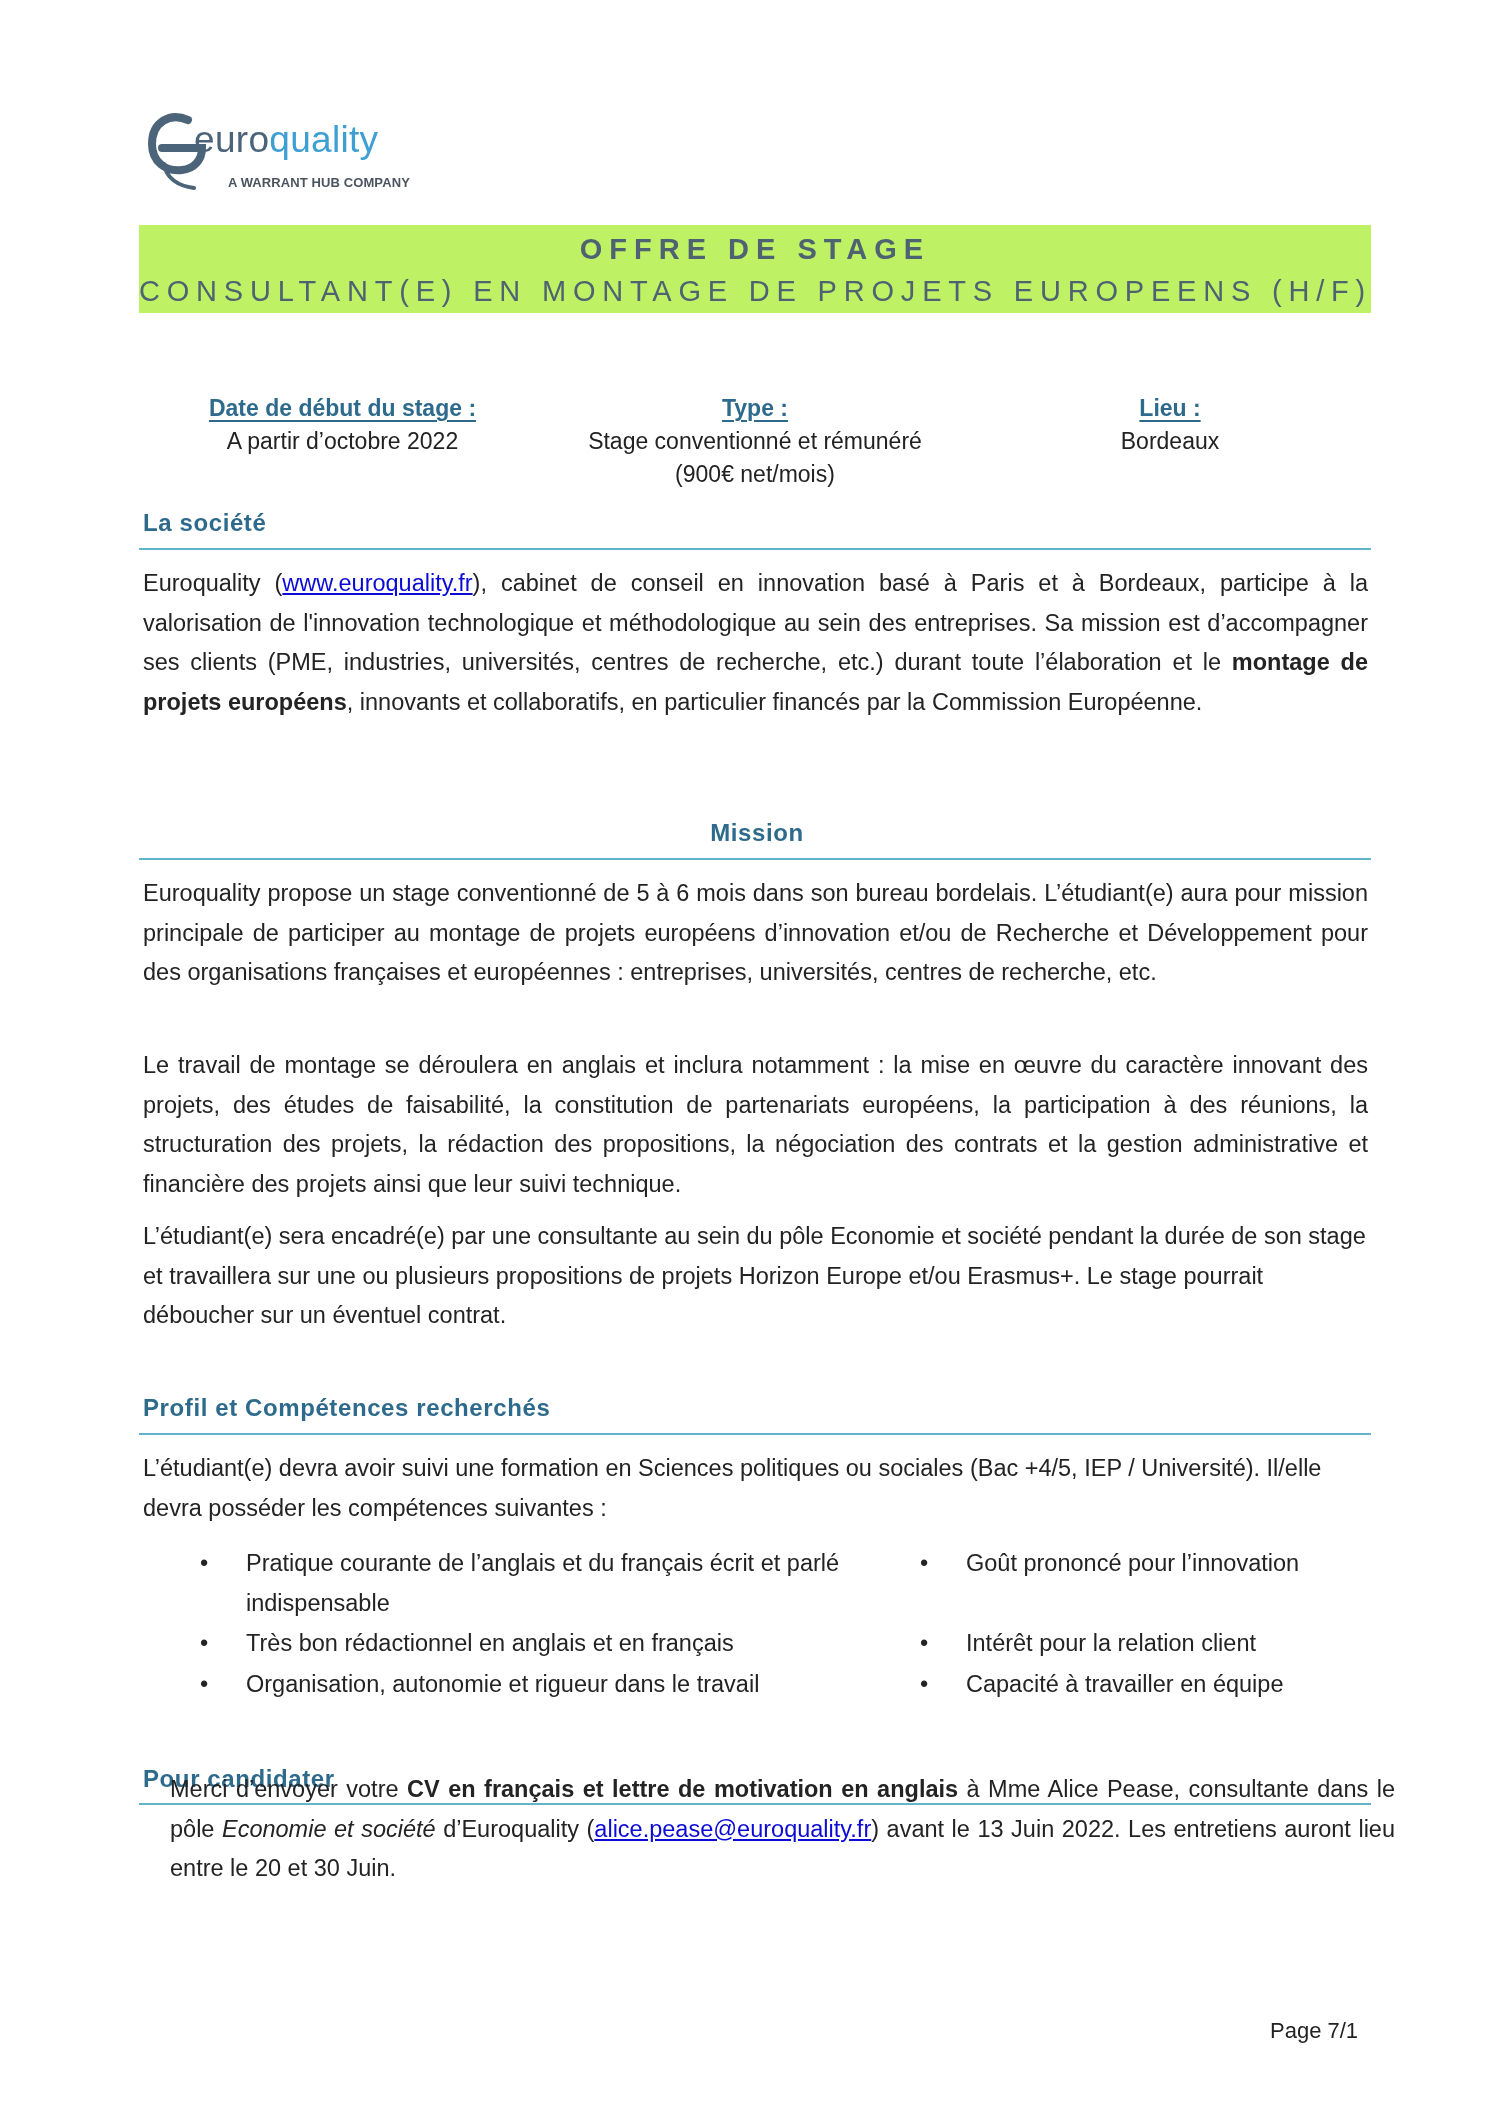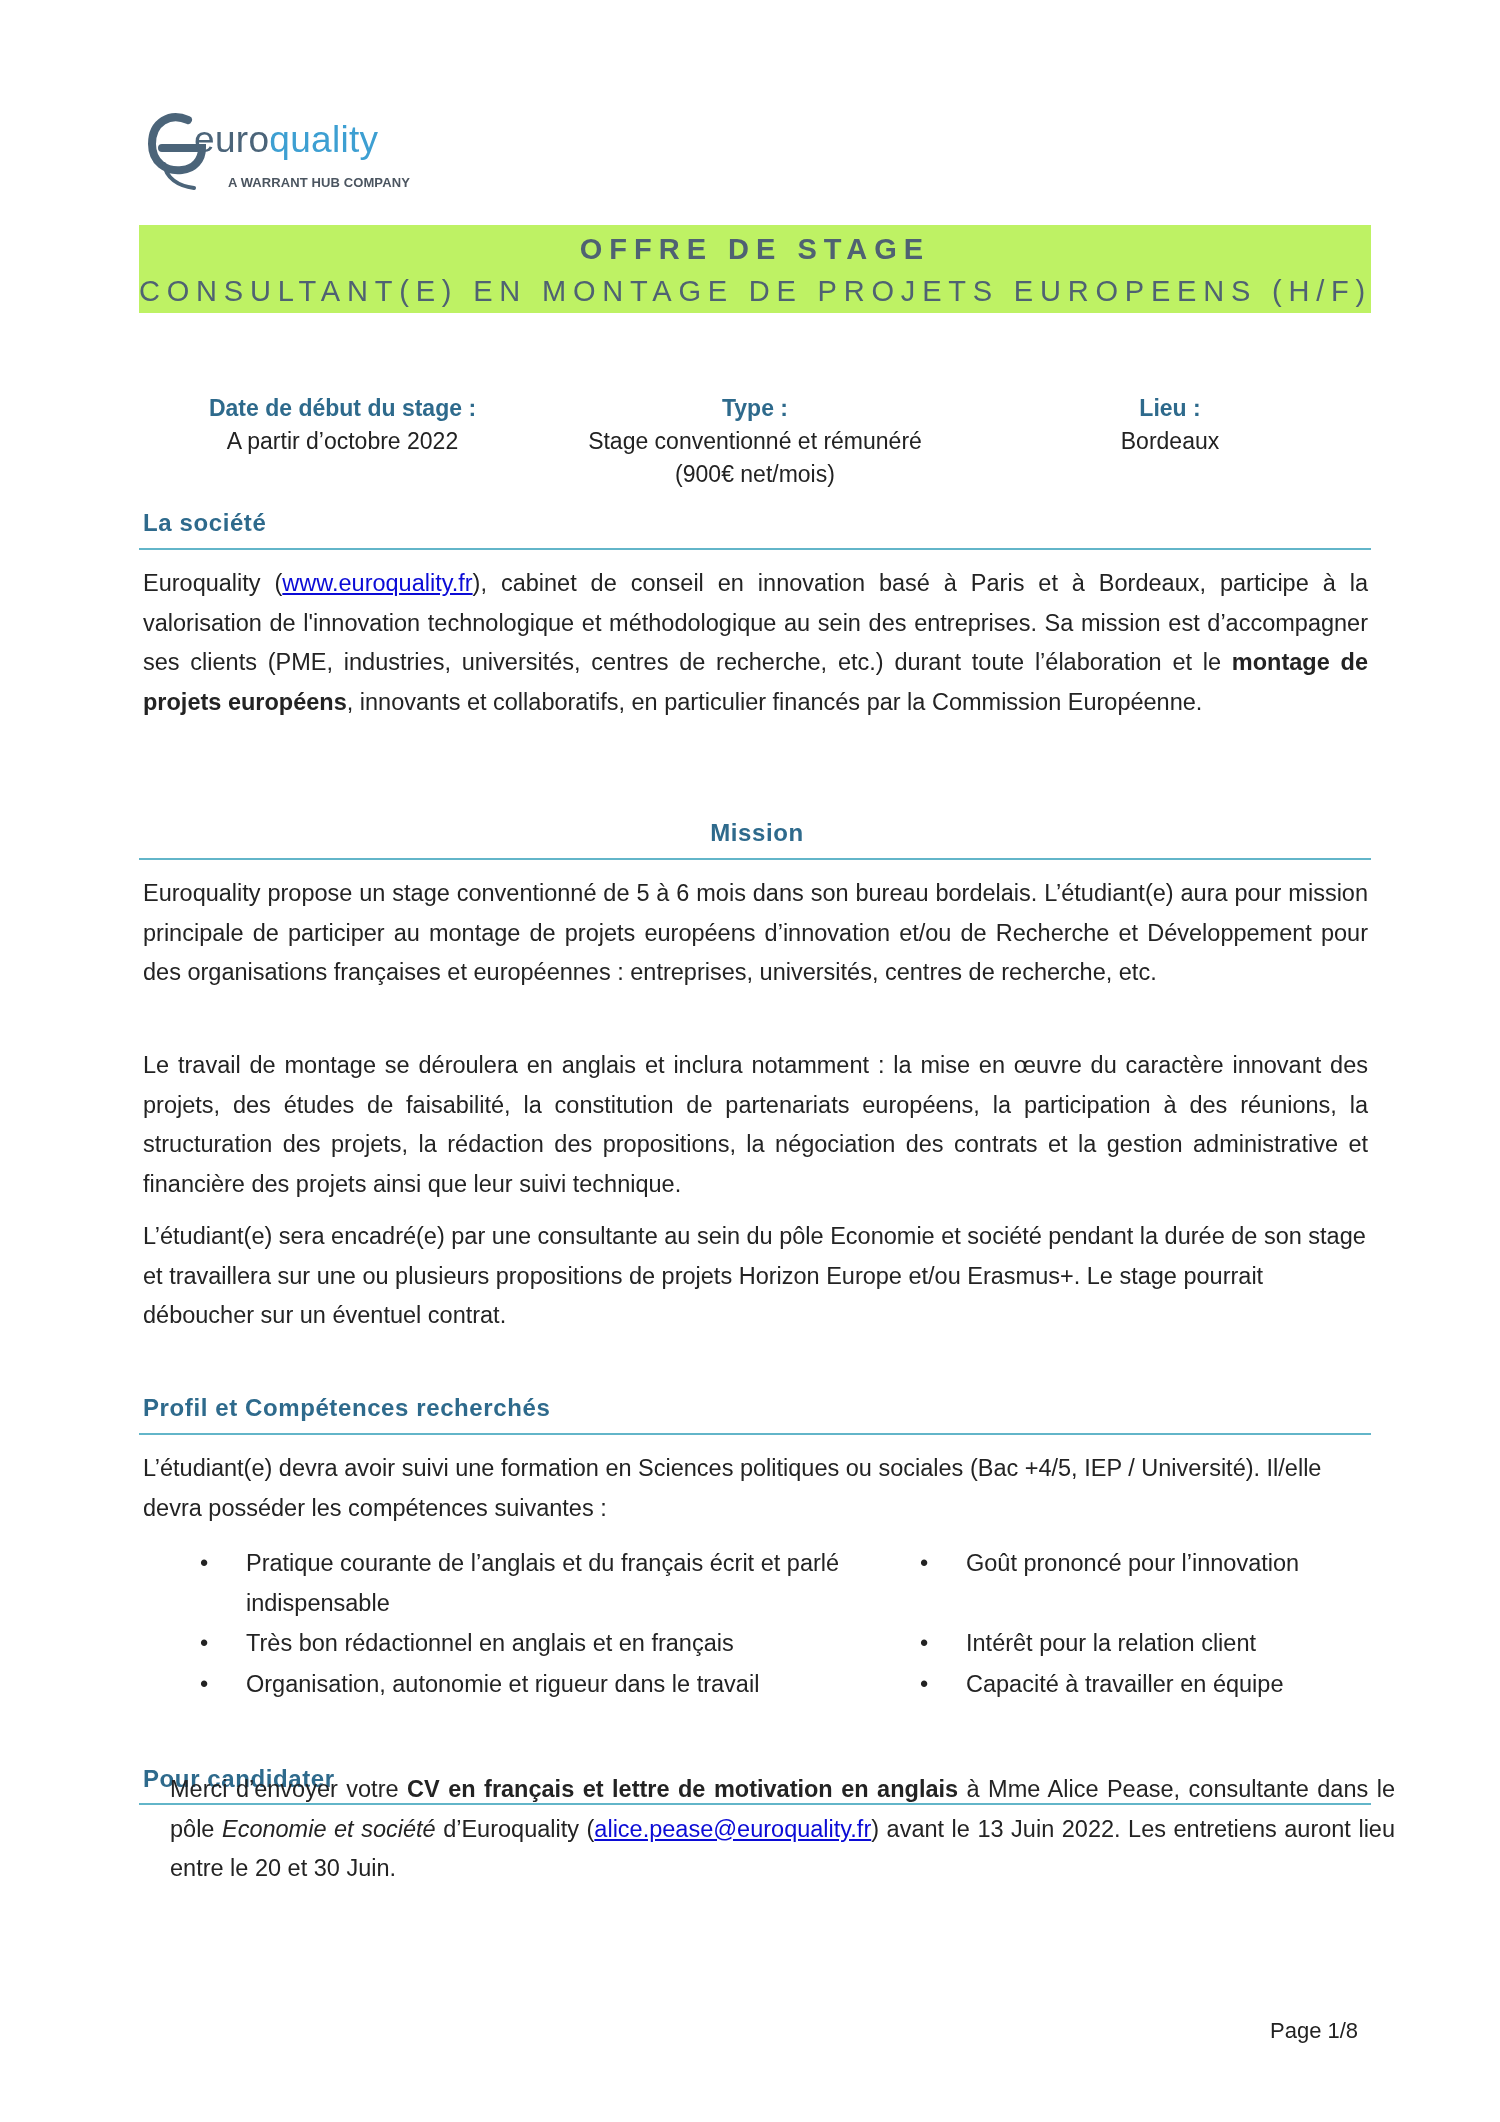--- a/index.html
+++ b/index.html
@@ -22,21 +22,21 @@
   .banner {
     left: 139px; top: 225px; width: 1232px; height: 88px;
     background: #bef264;
     text-align: center; color: #4f6272;
   }
   .banner-line1 { position: absolute; left: 0; right: 0; top: 4px; font-size: 29px; font-weight: bold; letter-spacing: 7px; line-height: 40px; }
   .banner-line2 { position: absolute; left: 0; right: 0; top: 46px; font-size: 29px; letter-spacing: 6.8px; line-height: 40px; white-space: nowrap; }
 
   
   .info-col { top: 392px; text-align: center; font-size: 23px; line-height: 33px; }
-  .info-label { color: #2e6a8c; font-weight: bold; text-decoration-thickness: 2px; text-underline-offset: 4px; }
+  .info-label { color: #2e6a8c; font-weight: bold; text-decoration: underline; text-decoration-thickness: 2px; text-underline-offset: 4px; }
   .info-value { color: #222; }
   .col-1 { left: 160px; width: 365px; }
   .col-2 { left: 545px; width: 420px; }
   .col-3 { left: 1040px; width: 260px; }
 
   
   .section-heading {
     left: 143px; width: 1228px; font-size: 24px; font-weight: bold; color: #2e6a8c;
     letter-spacing: 0.6px; line-height: 30px;
   }
@@ -128,13 +128,13 @@
   <div class="bullet" style="left:720px; top:121px; width:460px;">
     <span class="bullet-dot">•</span>
     <span class="bullet-text" style="width:420px;">Capacité à travailler en équipe</span>
   </div>
 </div>
 
 <div class="abs section-heading" style="top:1764px;">Pour candidater</div>
 <div class="abs section-rule" style="top:1803px;"></div>
 <div class="abs para" style="top:1770px;margin-left:27px;"><span>Merci d’envoyer votre </span><b>CV en français et lettre de motivation en anglais</b><span> à Mme Alice Pease, consultante dans le pôle </span><i>Economie et société</i><span> d’Euroquality (</span><a>alice.pease@euroquality.fr</a><span>) avant le 13 Juin 2022. Les entretiens auront lieu entre le 20 et 30 Juin.</span></div>
 
-<div class="abs page-num">Page 1/8</div>
+<div class="abs page-num">Page 7/1</div>
 
 </body></html>

